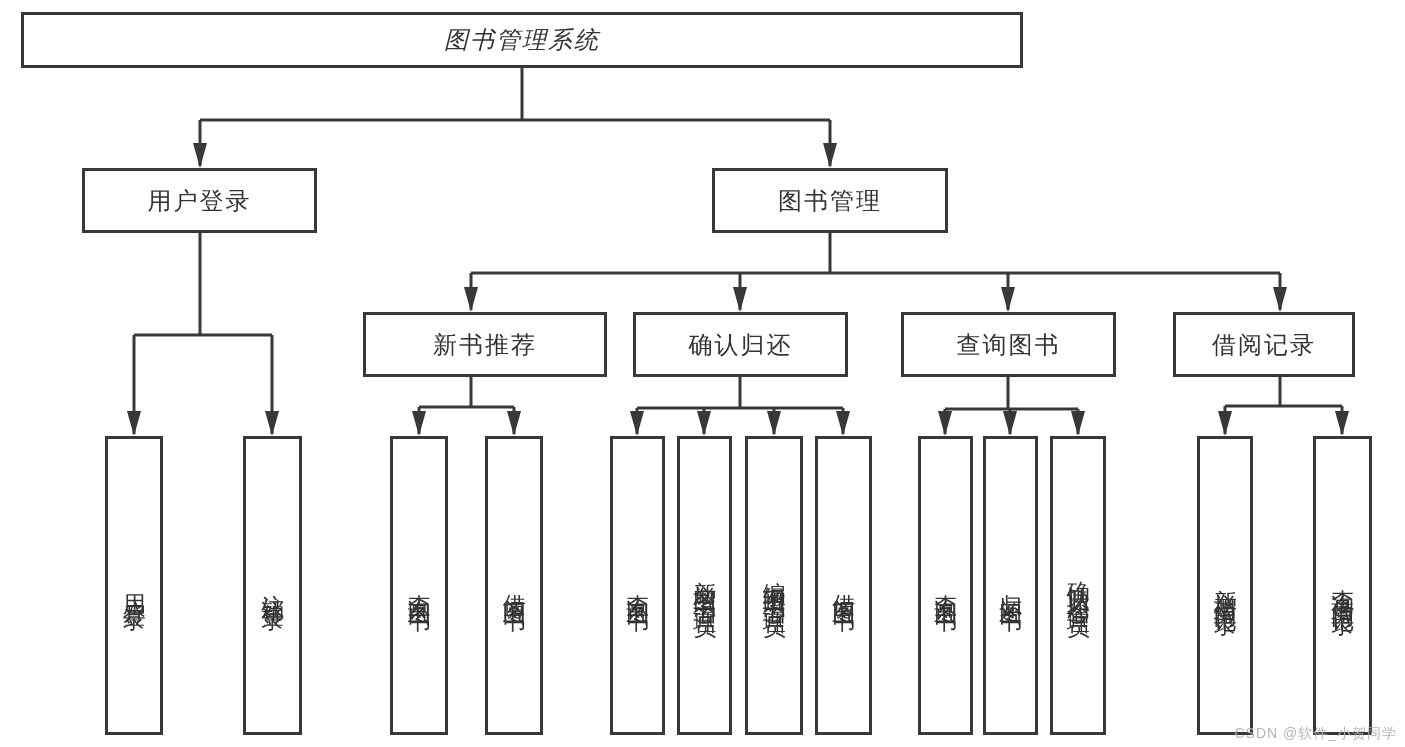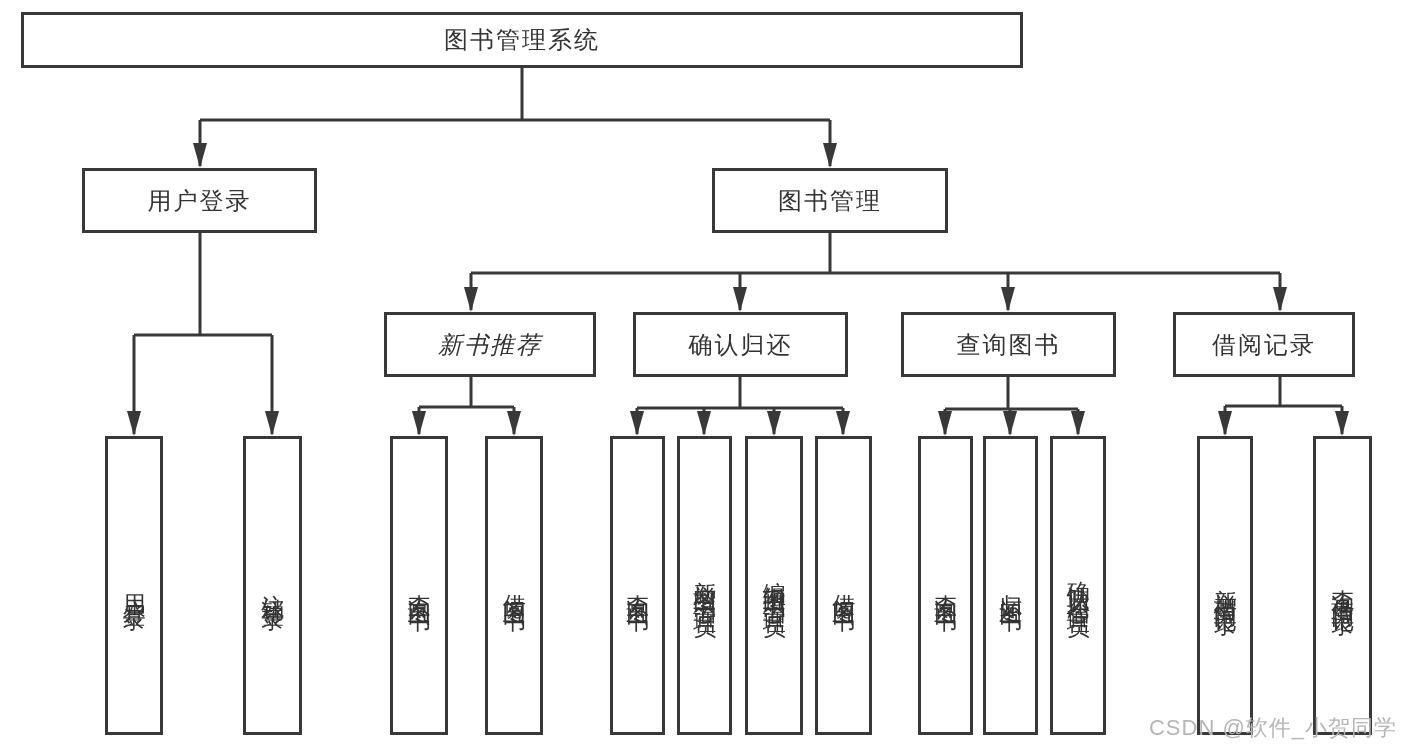--- a/index.html
+++ b/index.html
@@ -25,43 +25,43 @@
     color: #333333;
     display: flex;
     align-items: center;
     justify-content: center;
   }
   .hbox {
     font-size: 24px;
     letter-spacing: 2px;
     white-space: nowrap;
   }
-  .root-box  { left: 21px;  top: 12px;  width: 1002px; height: 56px; }
+  .root-box  { left: 21px;  top: 12px;  width: 1002px; height: 56px; font-style: italic; }
   .l2 { top: 168px; height: 65px; }
   .l2-a { left: 82px;  width: 235px; }
   .l2-b { left: 712px; width: 236px; }
   .l3 { top: 312px; height: 65px; }
-  .l3-a { left: 384px;  width: 212px; font-style: italic; }
+  .l3-a { left: 363px;  width: 244px; }
   .l3-b { left: 633px;  width: 215px; }
   .l3-c { left: 901px;  width: 215px; }
   .l3-d { left: 1173px; width: 182px; }
   .leaf {
     top: 436px;
     height: 299px;
     writing-mode: vertical-rl;
     text-orientation: mixed;
     font-size: 23px;
     letter-spacing: 5px;
     line-height: 1.1;
   }
   .watermark {
     position: absolute;
     right: 8px;
     bottom: 4px;
-    font-size: 22px;
+    font-size: 14px;
     letter-spacing: 1px;
     color: #b5b5b5;
     white-space: nowrap;
   }
 </style>
 </head>
 <body>
 
 <div class="canvas">
 

